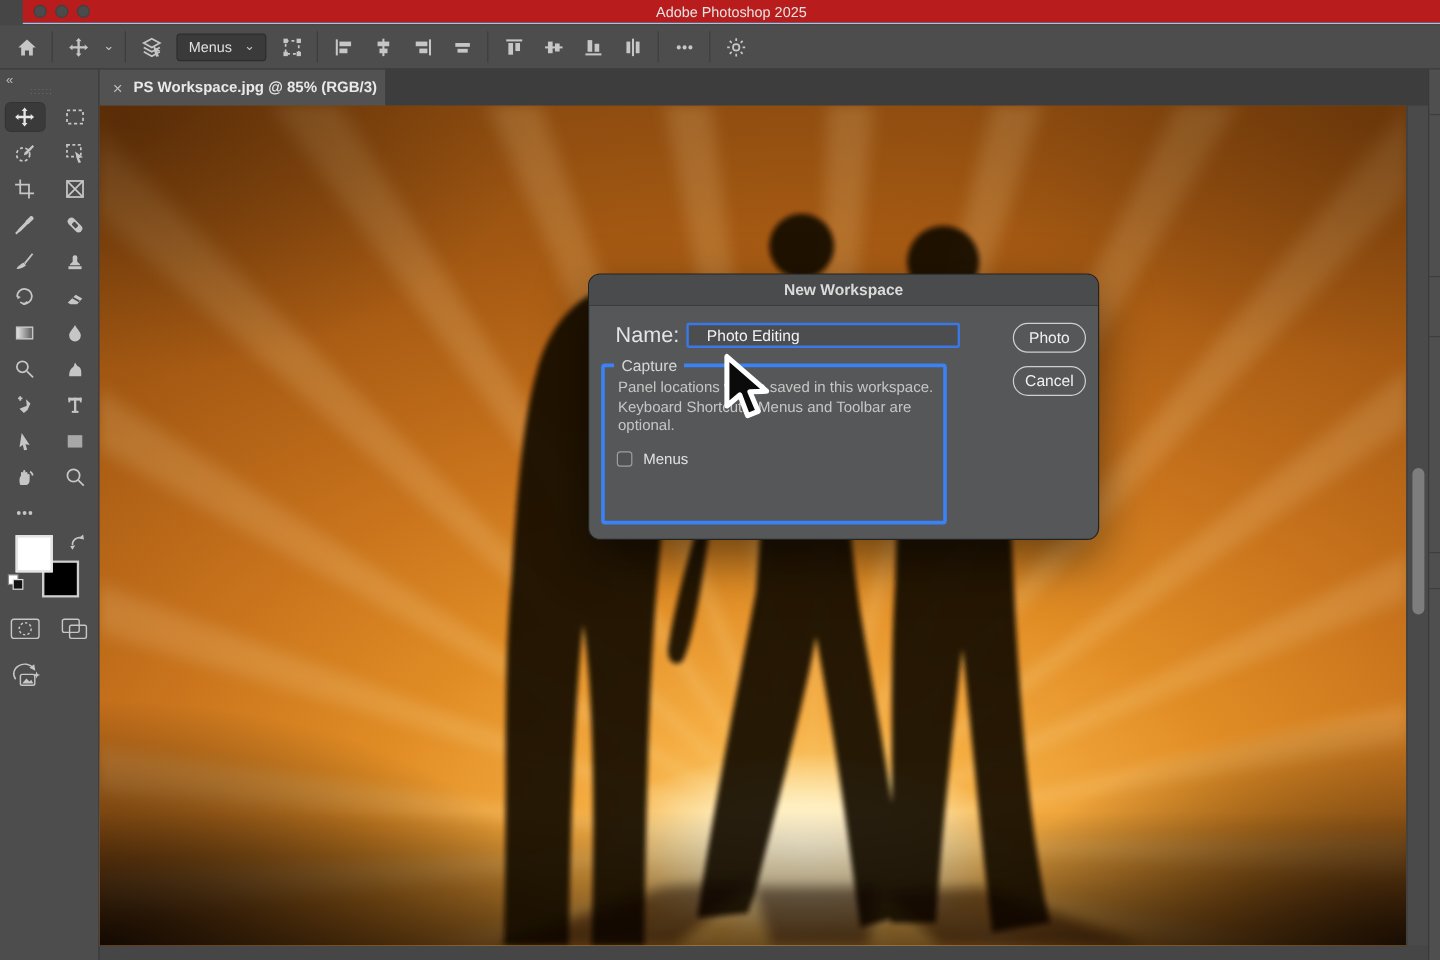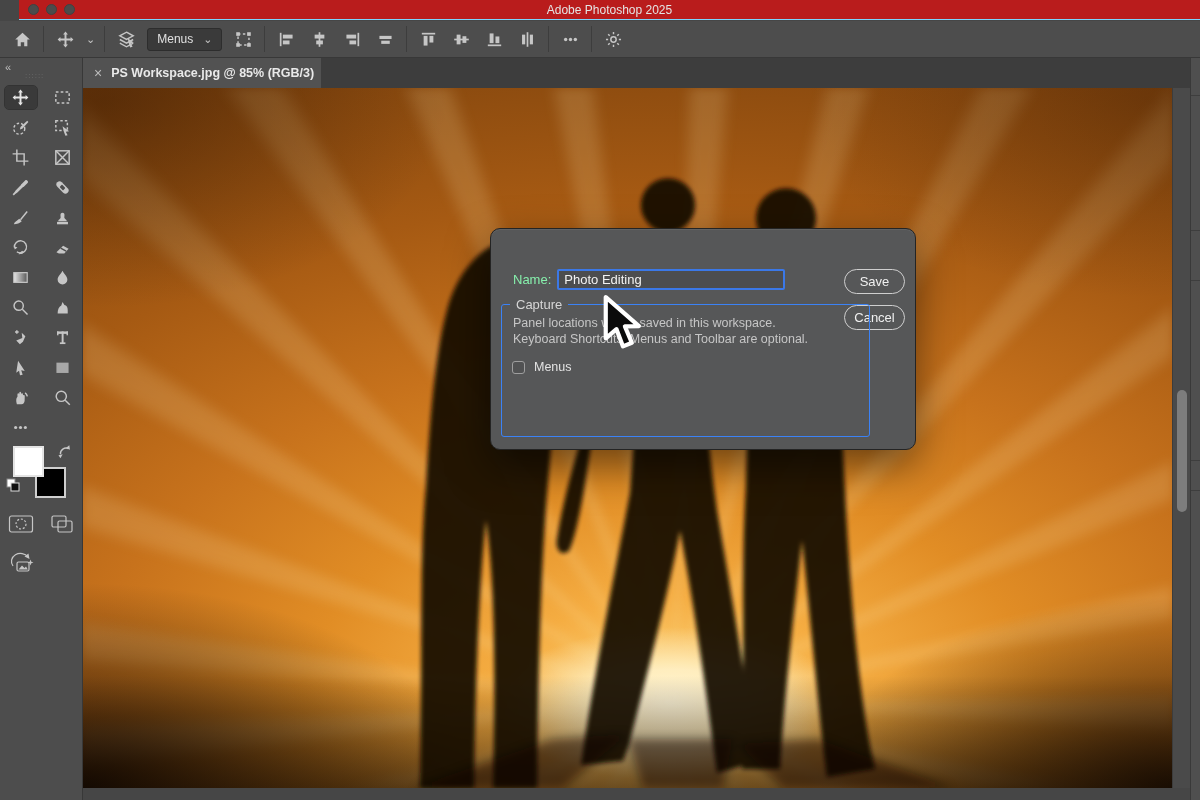--- a/index.html
+++ b/index.html
@@ -87,30 +87,30 @@
     display:flex; gap:12px; }
   .hthumb { position:absolute; left:521px; top:3px; width:277px; height:12px; border-radius:6px; background:#7e7e7e; }
 
   
   .dialog { position:absolute; left:490px; top:228px; width:426px; height:222px; background:#565758;
     border:1px solid #242424; border-radius:10px; box-shadow:0 16px 42px rgba(0,0,0,0.5), inset 0 1px 0 rgba(255,255,255,0.07); }
   .dlg-header { height:26px; background:#4a4b4c; border-bottom:1px solid #3c3c3c;
     border-radius:9px 9px 0 0; text-align:center; }
   .dlg-title { line-height:26px; color:#dadada; font-size:13px; font-weight:bold; }
   .name-row { position:absolute; left:22px; top:40px; display:flex; align-items:center; gap:6px; }
-  .name-label { color:#86efac; font-size:13px; }
+  .name-label { color:#e5e5e5; font-size:18px; }
   .name-input { width:228px; height:21px; background:#4c4d4f; border:2px solid #3b78e7; border-radius:2px;
-    color:#f2f2f2; font-size:13px; padding:0 5px; font-family:"Liberation Sans", sans-serif; outline:none; }
+    color:#f2f2f2; font-size:13px; padding:0 15px; font-family:"Liberation Sans", sans-serif; outline:none; }
   .dlg-btn { position:absolute; right:10px; width:61px; height:25px; border-radius:13px;
     border:1.5px solid #cfcfcf; background:transparent; color:#f0f0f0; font-size:13px;
     font-family:"Liberation Sans", sans-serif; }
   .btn-save { top:40px; }
   .btn-cancel { top:76px;text-align:center; }
-  .capture-box { position:absolute; left:10px; top:68px; width:369px; height:140px;
-    border:1px solid #3b82f6; border-radius:3px; }
+  .capture-box { position:absolute; left:10px; top:68px; width:288px; height:140px;
+    border:3px solid #3b82f6; border-radius:3px; }
   .capture-box legend { margin-left:8px; padding:0 6px; color:#d6d6d6; font-size:13px; }
   .cap-desc { margin:4px 0 0 11px; color:#c6c6c6; font-size:12.5px; line-height:15.5px; }
   .chk-row { display:flex; align-items:center; gap:9px; margin:13px 0 0 10px; }
   .chk-box { width:13px; height:13px; border:1px solid #9e9e9e; border-radius:3px; background:#515253; }
   .chk-label { color:#e2e2e2; font-size:12.5px; }
 
   
   .cursor { position:absolute; left:600px; top:293px; width:46px; height:60px; pointer-events:none; z-index:50; }
 
   .icon-stroke { stroke:#c6c6c6; fill:none; stroke-width:1.2; }
@@ -477,25 +477,28 @@
   <div class="panel-sliver">
     <div class="sliver-line" style="top:37px"></div>
     <div class="sliver-line" style="top:172px"></div>
     <div class="sliver-line" style="top:222px"></div>
     <div class="sliver-line" style="top:402px"></div>
     <div class="sliver-line" style="top:432px"></div>
   </div>
 
 
   <div class="dialog">
+    <div class="dlg-header">
+      <span class="dlg-title">New Workspace</span>
+    </div>
     <div class="name-row">
       <span class="name-label">Name:</span>
       <input class="name-input" type="text" value="Photo Editing" style="">
     </div>
-    <button class="dlg-btn btn-save">Save</button>
+    <button class="dlg-btn btn-save">Photo</button>
     <button class="dlg-btn btn-cancel">Cancel</button>
     <fieldset class="capture-box">
       <legend>Capture</legend>
       <div class="cap-desc">
         <div>Panel locations will be saved in this workspace.</div>
         <div>Keyboard Shortcuts, Menus and Toolbar are optional.</div>
       </div>
       <div class="chk-row">
         <span class="chk-box"></span>
         <span class="chk-label">Menus</span>

